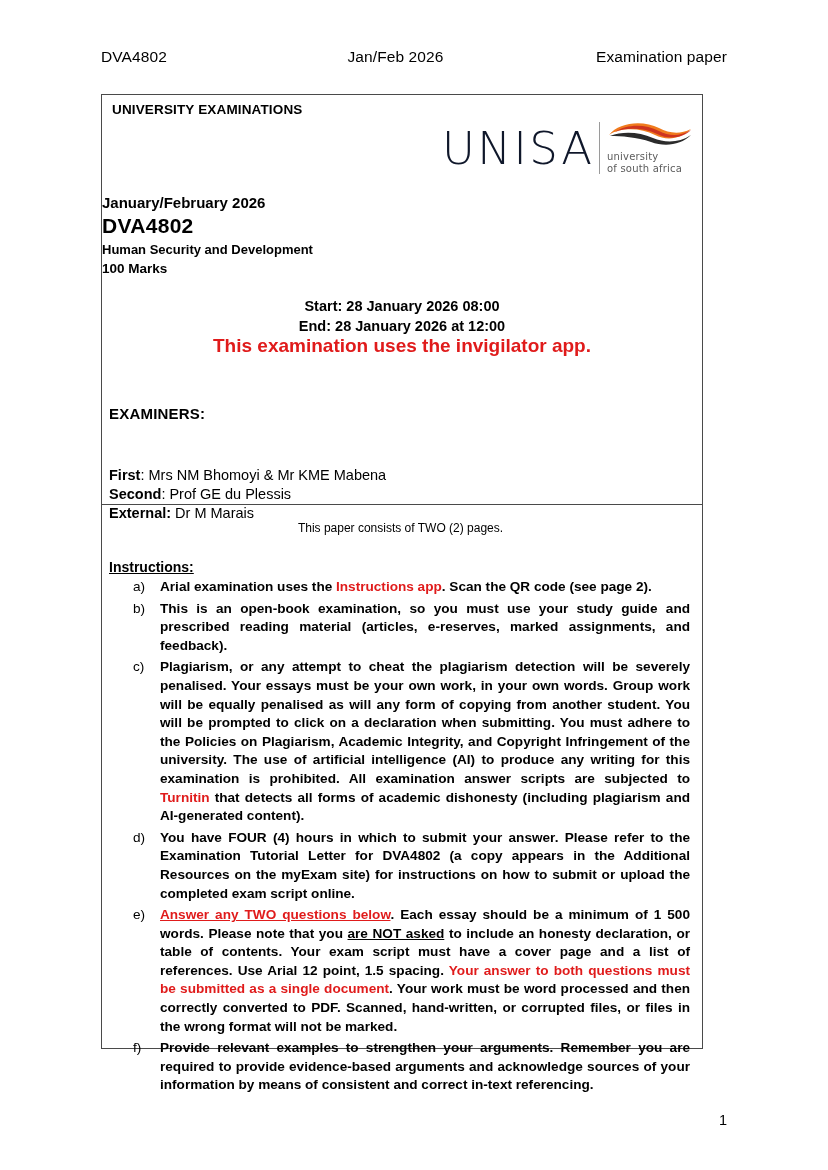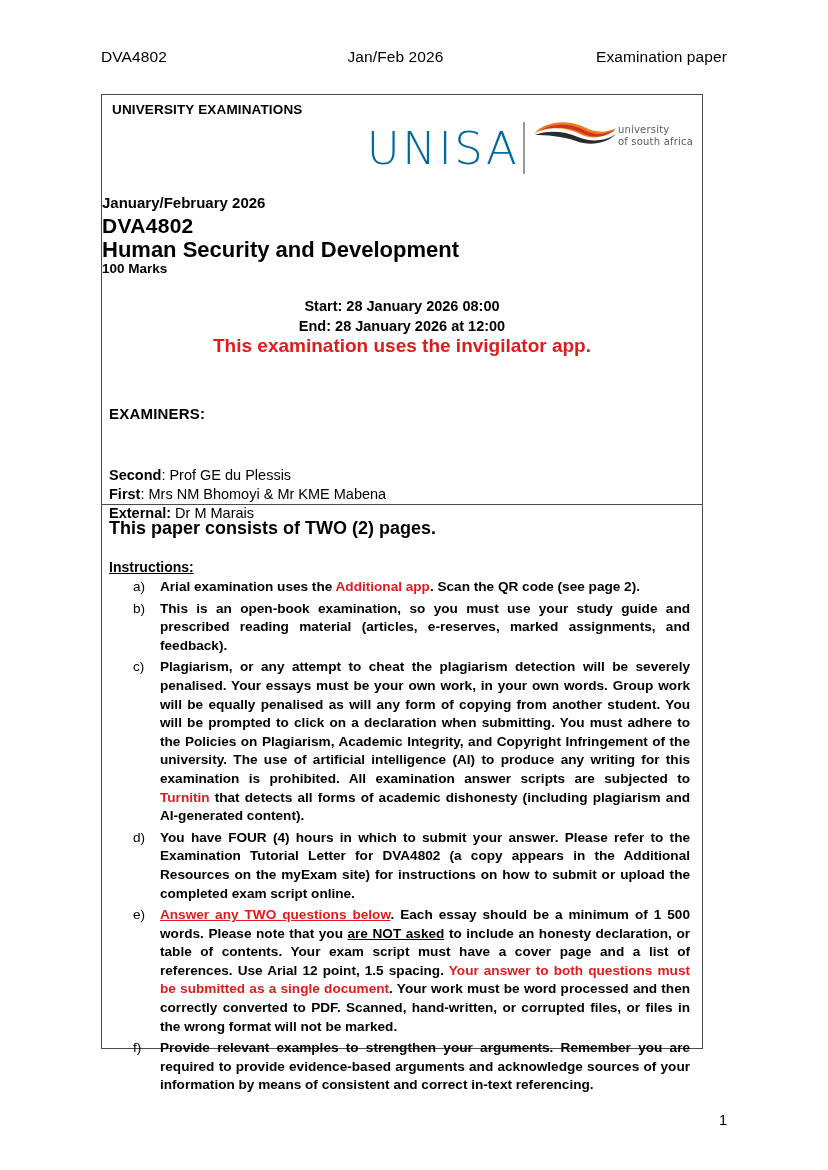--- a/index.html
+++ b/index.html
@@ -66,33 +66,33 @@
     top: 23px;
     right: 9px;
     display: flex;
     align-items: center;
     height: 60px;
   }
   .logo-word {
     font-size: 45px;
     line-height: 45px;
     letter-spacing: 2.5px;
-    color: #0369a1;
+    color: #0f172a;
     font-family: "DejaVu Sans", sans-serif;
     font-weight: 300;
   }
   .logo-divider {
     width: 1.5px;
     height: 52px;
     background: #9a9a9a;
     margin: 0 7px 0 4px;
   }
   .logo-right {
     display: flex;
-    flex-direction: row;
+    flex-direction: column;
     justify-content: center;
     height: 54px;
   }
   .logo-swoosh { width: 86px; height: 26px; display: block; }
   .logo-sub {
     font-size: 10px;
     line-height: 11.5px;
     color: #5b5b5b;
     font-family: "DejaVu Sans", sans-serif;
     margin-top: 3px;
@@ -103,21 +103,21 @@
   .title-block {
     position: absolute;
     top: 98px;
     left: 0;
     width: 100%;
     text-align: left;
     font-weight: bold;
   }
   .tb-line { font-size: 15px; line-height: 19.5px; }
   .tb-code { font-size: 21px; line-height: 26px; letter-spacing: 0.3px; }
-  .tb-module { font-size: 22px; line-height: 21px; }
+  .tb-module { font-size: 13px; line-height: 21px; }
   .tb-small { font-size: 13.5px; line-height: 17px; }
 
   .time-block {
     position: absolute;
     top: 202px;
     left: 0;
     width: 100%;
     text-align: center;
     font-weight: bold;
   }
@@ -141,23 +141,24 @@
   .ex-line b { font-weight: bold; }
 
   
   .frame-bottom {
     position: relative;
     padding: 14px 10px 0 7px;
     box-sizing: border-box;
   }
 
   .consists {
-    font-size: 18px;
-    font-weight: bold;
+    font-size: 12px;
+    font-weight: normal;
     line-height: 18px;
+    text-align: center;
   }
   .instr-heading {
     font-size: 14px;
     font-weight: bold;
     text-decoration: underline;
     margin-top: 22px;
   }
 
   
   .instr-list {
@@ -236,31 +237,31 @@
     </div>
 
     <div class="time-block">
       <div class="tm">Start: 28 January 2026 08:00</div>
       <div class="tm">End: 28 January 2026 at 12:00</div>
       <div class="invig">This examination uses the invigilator app.</div>
     </div>
 
     <div class="examiners">
       <div class="ex-heading">EXAMINERS:</div>
+      <div class="ex-line"><b>First</b><span>: Mrs NM Bhomoyi &amp; Mr KME Mabena</span></div>
       <div class="ex-line"><b>Second</b><span>: Prof GE du Plessis</span></div>
-      <div class="ex-line"><b>First</b><span>: Mrs NM Bhomoyi &amp; Mr KME Mabena</span></div>
       <div class="ex-line"><b>External:</b><span> Dr M Marais</span></div>
     </div>
   </div>
 
   <div class="frame-bottom">
     <div class="consists">This paper consists of TWO (2) pages.</div>
     <div class="instr-heading">Instructions:</div>
     <ol class="instr-list" id="instructions-list">
-        <li class="instr-item"><span class="instr-marker">a)</span><span>Arial examination uses the </span><span class="red">Additional app</span><span>. Scan the QR code (see page 2).</span></li>
+        <li class="instr-item"><span class="instr-marker">a)</span><span>Arial examination uses the </span><span class="red">Instructions app</span><span>. Scan the QR code (see page 2).</span></li>
         <li class="instr-item"><span class="instr-marker">b)</span><span>This is an open-book examination, so you must use your study guide and prescribed reading material (articles, e-reserves, marked assignments, and feedback).</span></li>
         <li class="instr-item"><span class="instr-marker">c)</span><span>Plagiarism, or any attempt to cheat the plagiarism detection will be severely penalised. Your essays must be your own work, in your own words. Group work will be equally penalised as will any form of copying from another student. You will be prompted to click on a declaration when submitting. You must adhere to the Policies on Plagiarism, Academic Integrity, and Copyright Infringement of the university. The use of artificial intelligence (AI) to produce any writing for this examination is prohibited. All examination answer scripts are subjected to </span><span class="red">Turnitin</span><span> that detects all forms of academic dishonesty (including plagiarism and AI-generated content).</span></li>
         <li class="instr-item"><span class="instr-marker">d)</span><span>You have FOUR (4) hours in which to submit your answer. Please refer to the Examination Tutorial Letter for DVA4802 (a copy appears in the Additional Resources on the myExam site) for instructions on how to submit or upload the completed exam script online.</span></li>
         <li class="instr-item"><span class="instr-marker">e)</span><span class="red uline">Answer any TWO questions below</span><span>. Each essay should be a minimum of 1 500 words. Please note that you </span><span class="uline">are NOT asked</span><span> to include an honesty declaration, or table of contents. Your exam script must have a cover page and a list of references. Use Arial 12 point, 1.5 spacing. </span><span class="red">Your answer to both questions must be submitted as a single document</span><span>. Your work must be word processed and then correctly converted to PDF. Scanned, hand-written, or corrupted files, or files in the wrong format will not be marked.</span></li>
         <li class="instr-item"><span class="instr-marker">f)</span><span>Provide relevant examples to strengthen your arguments. Remember you are required to provide evidence-based arguments and acknowledge sources of your information by means of consistent and correct in-text referencing.</span></li>
       </ol>
   </div>
 </div>
 
 <div class="page-number">1</div>

